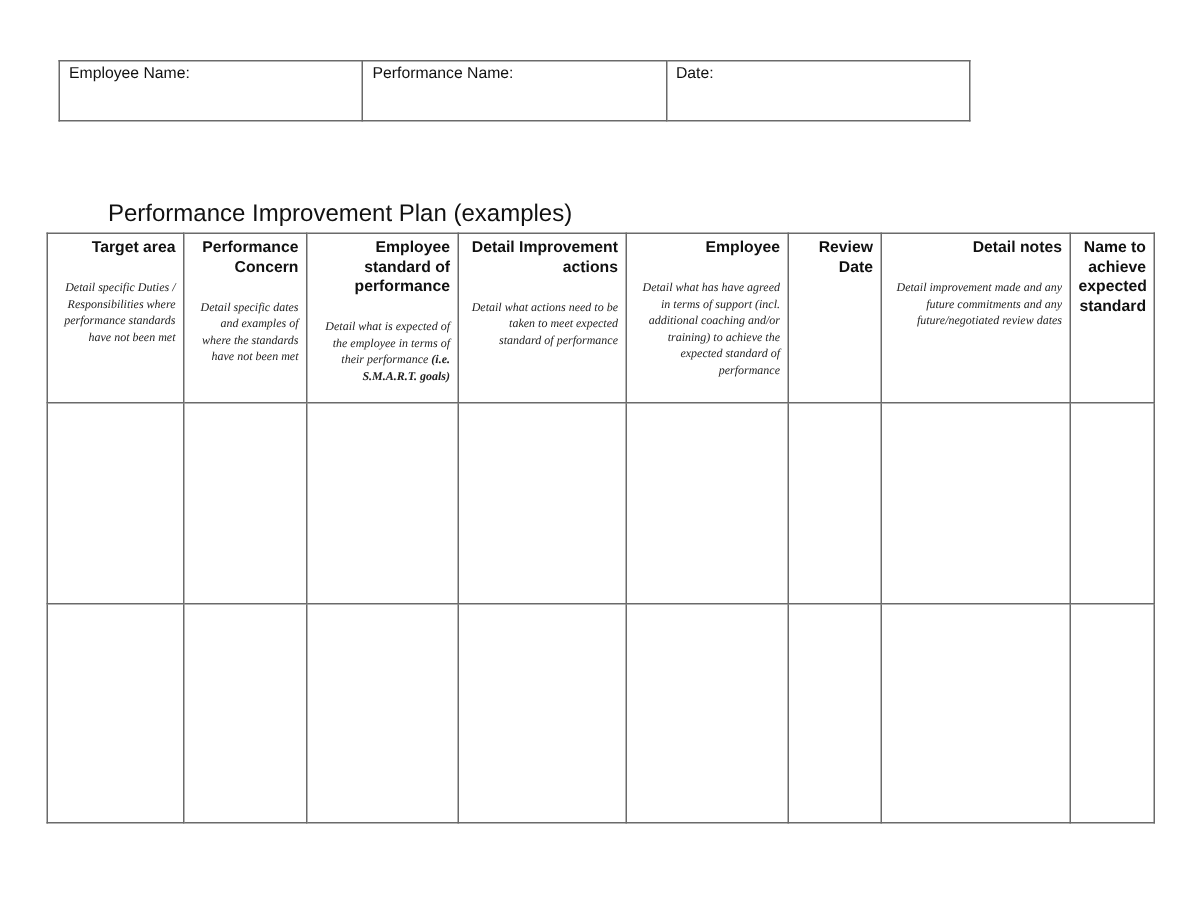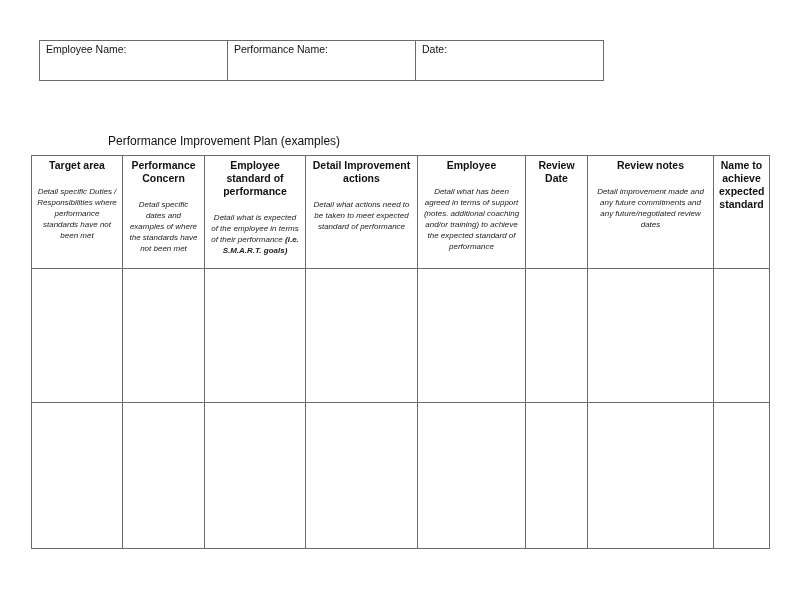--- a/index.html
+++ b/index.html
@@ -1,24 +1,24 @@
 <!DOCTYPE html>
 <html><head>
 <meta charset="utf-8">
 <style>
   html, body { margin: 0; padding: 0; background: #ffffff; }
   body { width: 790px; height: 611px; position: relative; overflow: hidden; font-family: "Liberation Sans", sans-serif; color: #111; }
-  .info-table { position: absolute; left: 39px; top: 40px; width: 565px; height: 41px; border-collapse: collapse; table-layout: fixed; }
+  .info-table { position: absolute; left: 39px; top: 40px; width: 608px; height: 41px; border-collapse: collapse; table-layout: fixed; }
   .info-table td { border: 1px solid #6a6a6a; vertical-align: top; padding: 2px 6px; font-size: 10.5px; }
-  .title { position: absolute; left: 72px; top: 134px; font-size: 12px; margin-left: 36px; }
+  .title { position: absolute; left: 72px; top: 134px; font-size: 16px; }
   .pip { position: absolute; left: 31px; top: 155px; width: 738px; border-collapse: collapse; table-layout: fixed; }
-  .pip td, .pip th { border: 1px solid #6a6a6a; vertical-align: top; text-align: center; padding: 3px 5px; }
+  .pip td, .pip th { border: 1px solid #6a6a6a; vertical-align: top; text-align: right; padding: 3px 5px; }
   .pip th { font-weight: normal; height: 106px; }
   .hd { font-weight: bold; font-size: 10.5px; line-height: 13px; display: block; margin-bottom: 14px; }
-  .desc { font-style: italic; font-size: 8px; line-height: 11px; display: block; color: #222; }
+  .desc { font-style: italic; font-size: 8px; line-height: 11px; display: block; color: #222; font-family: Liberation Serif, serif; }
   .desc b { font-weight: bold; }
   .pip td { height: 127px; }
   .pip tr.row2 td { height: 139px; }
 </style>
 </head>
 <body>
 
 <table class="info-table">
   <tbody>
       <tr>
@@ -55,27 +55,27 @@
     <th>
       <span class="hd">Employee standard of performance</span>
       <span class="desc"><span>Detail what is expected of the employee in terms of their performance</span> <b>(i.e. S.M.A.R.T. goals)</b></span>
     </th>
     <th>
       <span class="hd">Detail Improvement actions</span>
       <span class="desc">Detail what actions need to be taken to meet expected standard of performance</span>
     </th>
     <th>
       <span class="hd">Employee</span>
-      <span class="desc">Detail what has been agreed in terms of support (notes. additional coaching and/or training) to achieve the expected standard of performance</span>
+      <span class="desc">Detail what has have agreed in terms of support (incl. additional coaching and/or training) to achieve the expected standard of performance</span>
     </th>
     <th>
       <span class="hd">Review Date</span>
     </th>
     <th>
-      <span class="hd">Review notes</span>
+      <span class="hd">Detail notes</span>
       <span class="desc">Detail improvement made and any future commitments and any future/negotiated review dates</span>
     </th>
     <th>
       <span class="hd">Name to achieve expected standard</span>
     </th>
   </tr>
   <tr class="row1">
     <td></td>
     <td></td>
     <td></td>

